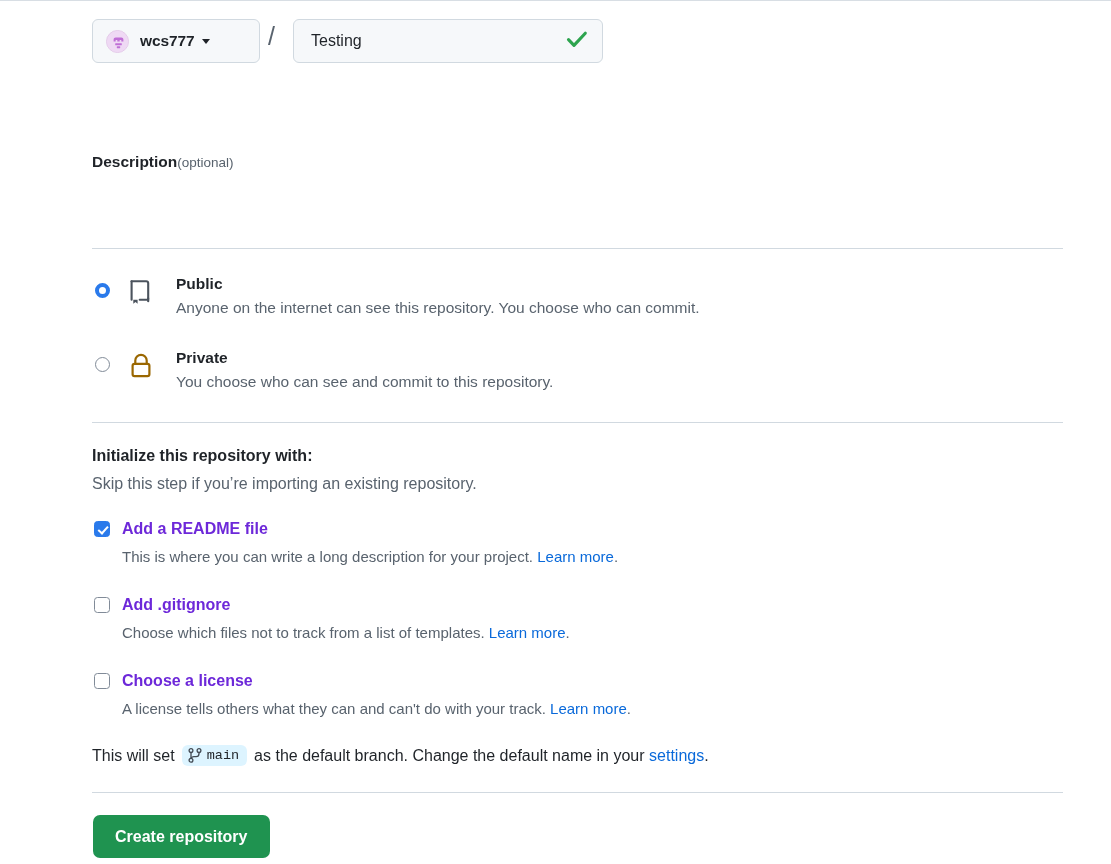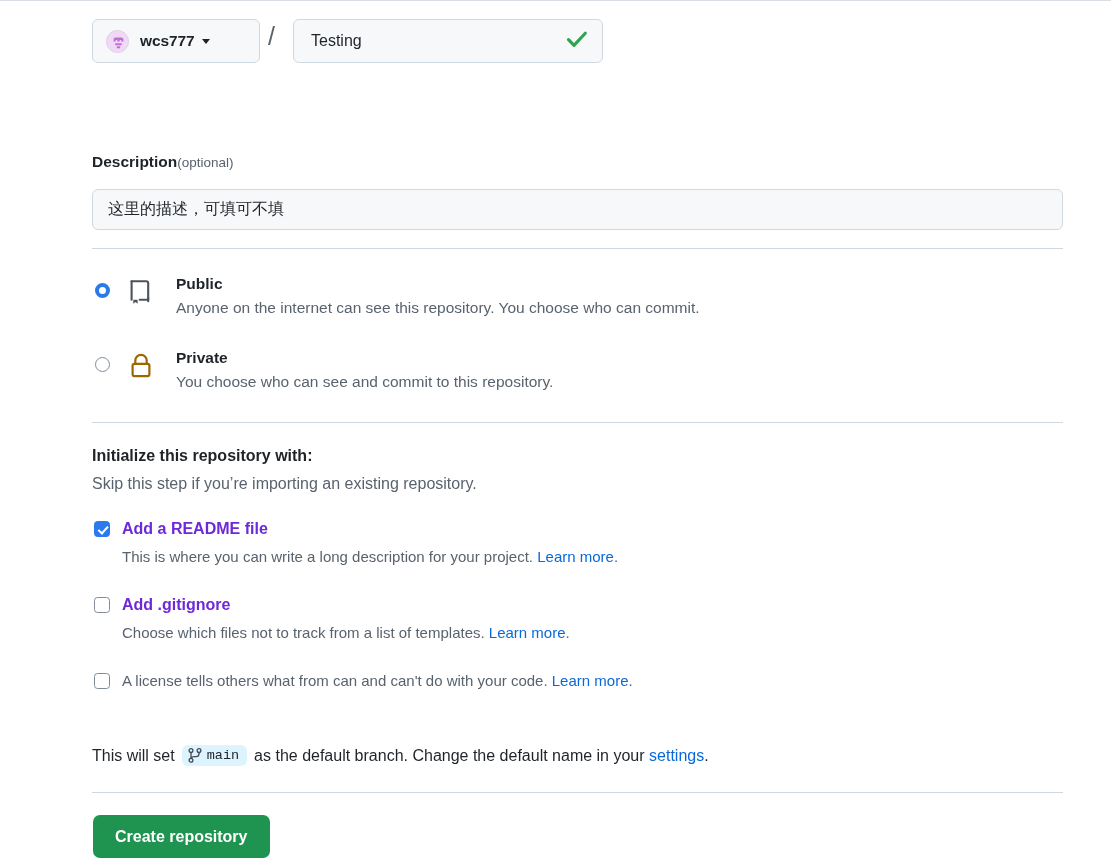--- a/index.html
+++ b/index.html
@@ -374,23 +374,20 @@
         </span>
       </div>
 
     </div>
 
   </div>
 
   <div class="desc-block">
     <div class="field-label">
       <span>Description</span><span class="optional-note">(optional)</span>
-    </div>
-    <div class="desc-input">
-      <span class="desc-value">这里的描述，可填可不填</span>
     </div>
   </div>
 
   <div class="divider divider-1"></div>
 
   <div class="visibility">
 
     <div class="vis-option">
       <span class="radio checked"></span>
       <span class="vis-icon">
@@ -443,22 +440,23 @@
       <div class="opt">
         <span class="cbox"></span>
         <div class="opt-label">Add .gitignore</div>
         <div class="opt-desc">
           <span>Choose which files not to track from a list of templates. </span><a class="link">Learn more</a><span>.</span>
         </div>
       </div>
 
       <div class="opt">
         <span class="cbox"></span>
+        <div class="opt-label">Choose a license</div>
         <div class="opt-desc">
-          <span>A license tells others what from can and can't do with your code. </span><a class="link">Learn more</a><span>.</span>
+          <span>A license tells others what they can and can't do with your track. </span><a class="link">Learn more</a><span>.</span>
         </div>
       </div>
 
     </div>
   </div>
 
   <div class="branch-note">
     <span>This will set</span>
     <span class="branch-badge">
       <span>

